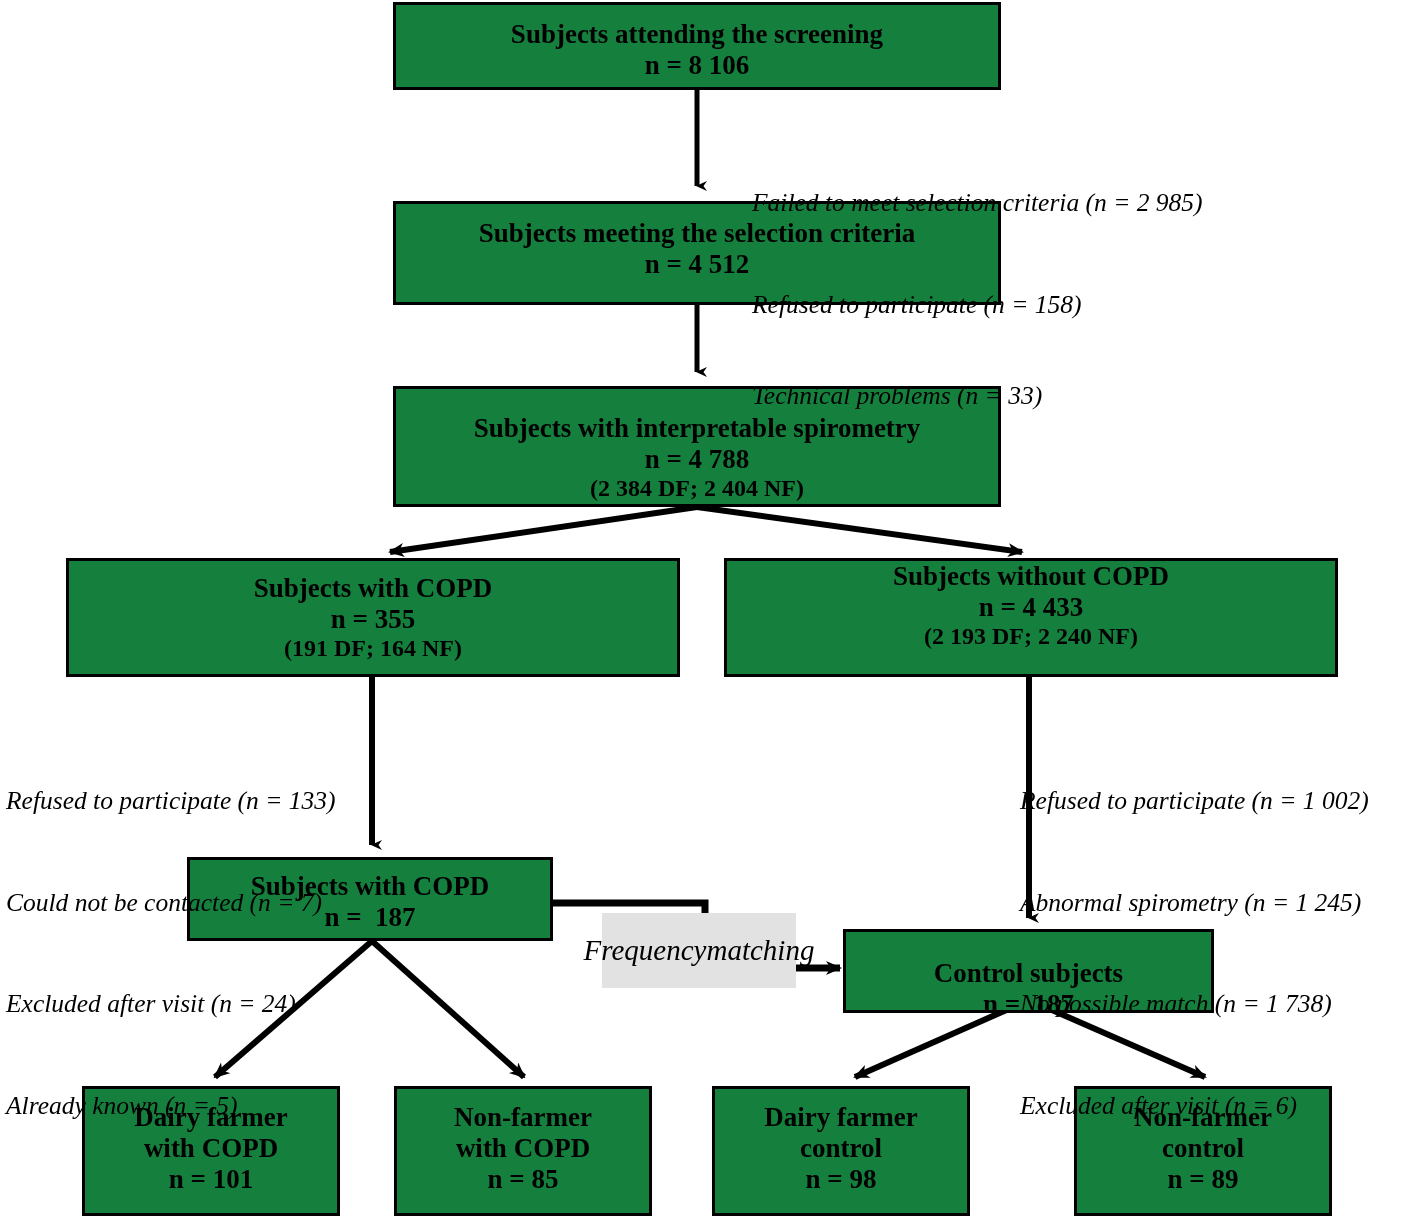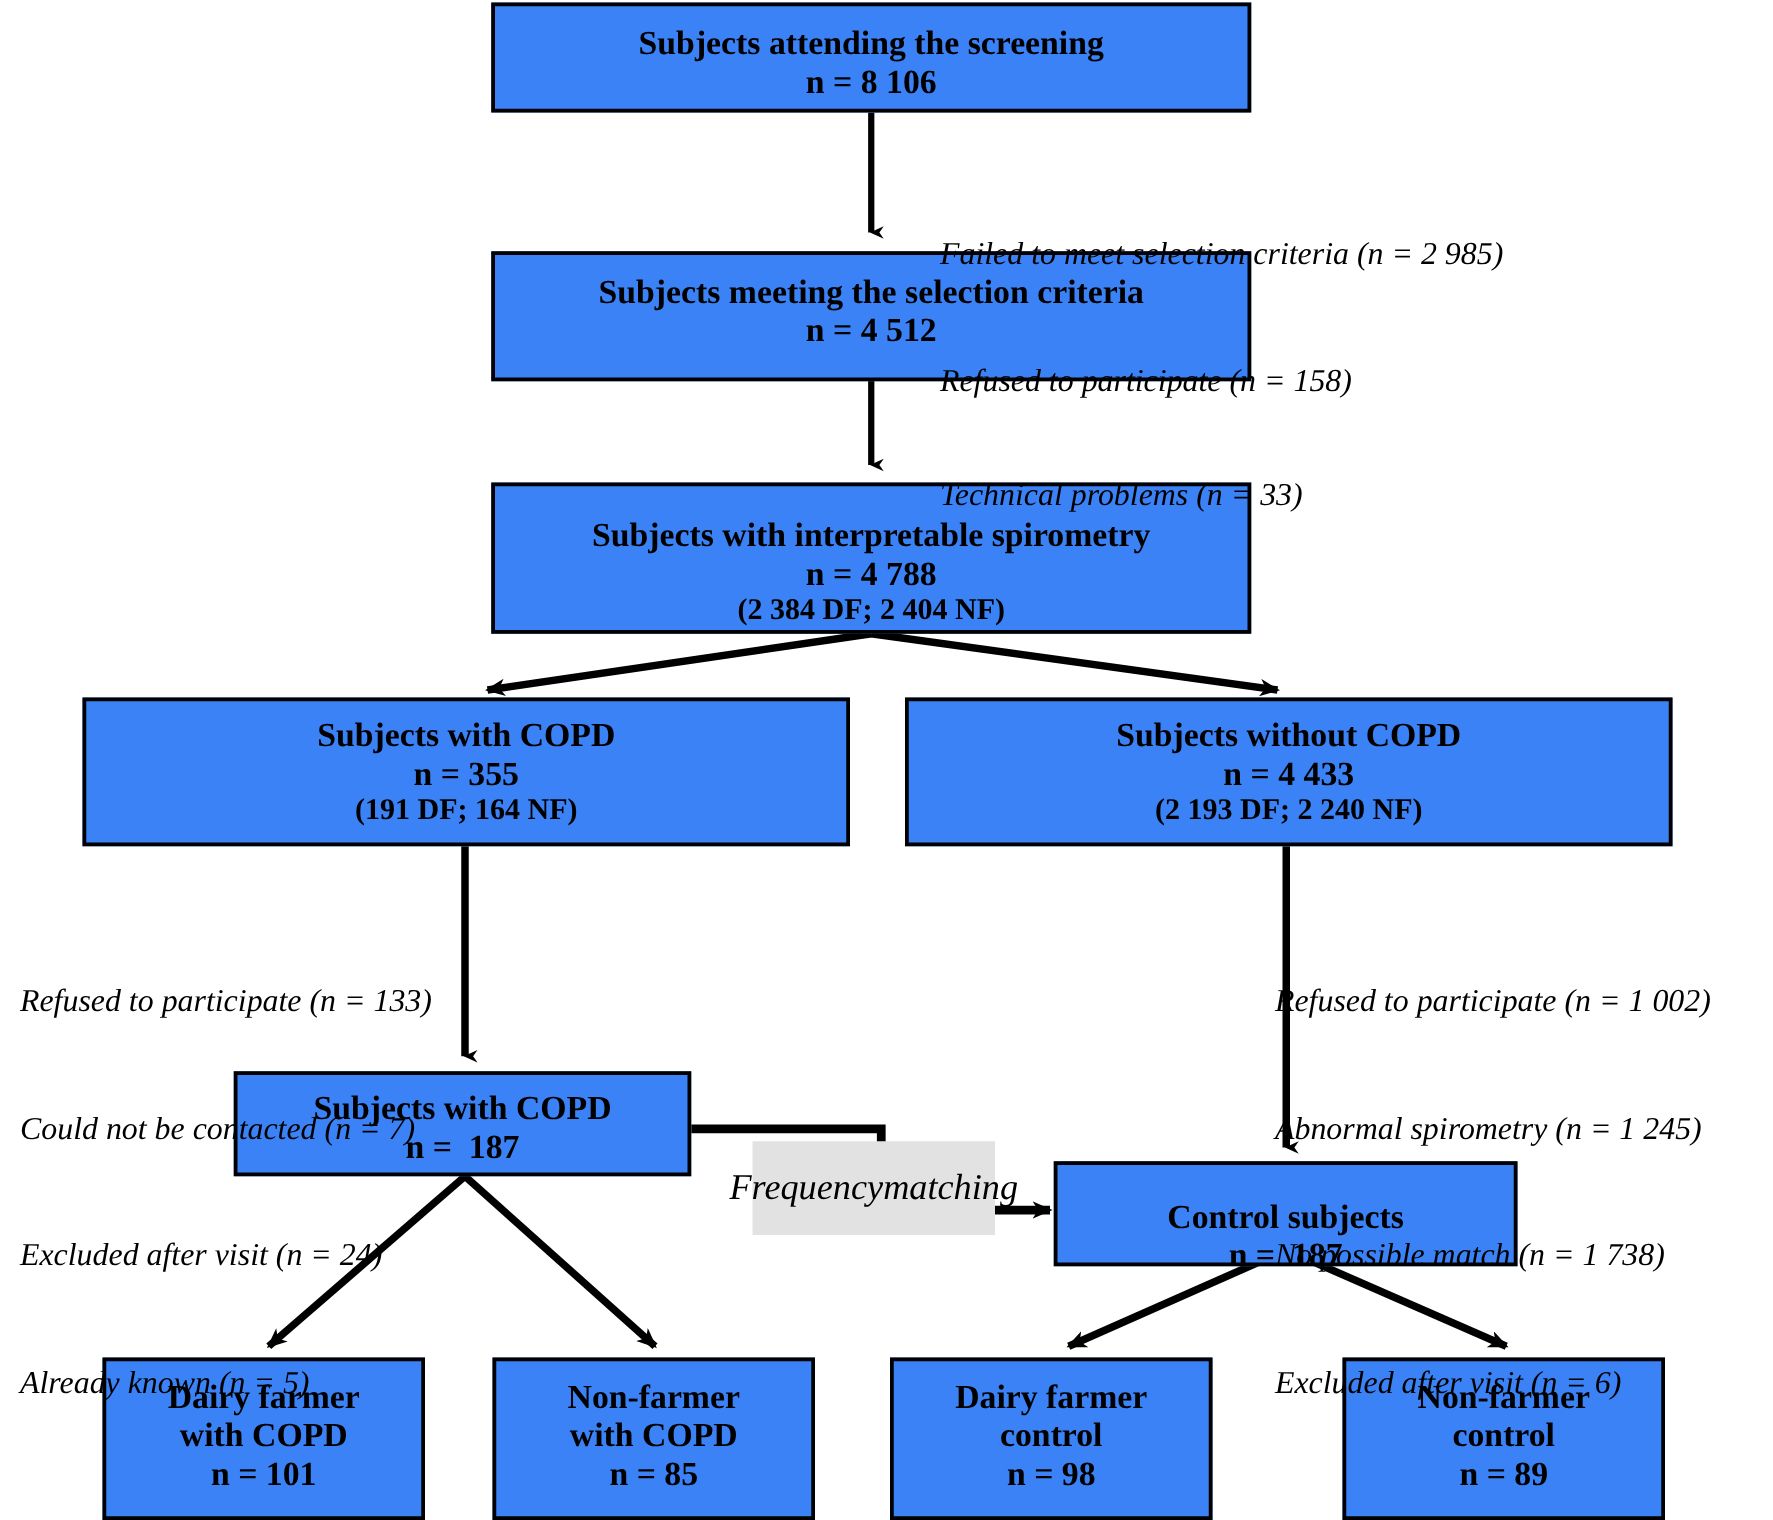--- a/index.html
+++ b/index.html
@@ -21,21 +21,21 @@
     top: 0;
     left: 0;
     width: 1418px;
     height: 1216px;
     pointer-events: none;
   }
   .node {
     position: absolute;
     box-sizing: border-box;
     border: 3px solid #000000;
-    background: #3b82f6;
+    background: #15803d;
     display: flex;
     flex-direction: column;
     align-items: center;
     text-align: center;
     font-weight: bold;
     color: #000000;
     line-height: 1.14;
   }
   .node .l1 {
     font-size: 27px;
@@ -127,21 +127,21 @@
     <div class="l2">n = 4 788</div>
     <div class="l3">(2 384 DF; 2 404 NF)</div>
   </div>
 
   <div class="node" style="left:66px; top:558px; width:614px; height:119px; padding-top:12px;">
     <div class="l1">Subjects with COPD</div>
     <div class="l2">n = 355</div>
     <div class="l3">(191 DF; 164 NF)</div>
   </div>
 
-  <div class="node" style="left:724px; top:558px; width:614px; height:119px; padding-top:12px;">
+  <div class="node" style="left:724px; top:558px; width:614px; height:119px; ">
     <div class="l1">Subjects without COPD</div>
     <div class="l2">n = 4 433</div>
     <div class="l3">(2 193 DF; 2 240 NF)</div>
   </div>
 
   <div class="node" style="left:187px; top:857px; width:366px; height:84px; padding-top:11px;">
     <div class="l1">Subjects with COPD</div>
     <div class="l2">n =  187</div>
   </div>
 
@@ -176,21 +176,21 @@
 
   <div class="annot" style="left:752px; top:118px;">
     <div>Failed to meet selection criteria (n = 2 985)</div>
     <div>Refused to participate (n = 158)</div>
   </div>
 
   <div class="annot" style="left:752px; top:311px;">
     <div>Technical problems (n = 33)</div>
   </div>
 
-  <div class="annot" style="left:16px; top:716px;">
+  <div class="annot" style="left:6px; top:716px;">
     <div>Refused to participate (n = 133)</div>
     <div>Could not be contacted (n = 7)</div>
     <div>Excluded after visit (n = 24)</div>
     <div>Already known (n = 5)</div>
   </div>
 
   <div class="annot" style="left:1020px; top:716px;">
     <div>Refused to participate (n = 1 002)</div>
     <div>Abnormal spirometry (n = 1 245)</div>
     <div>No possible match (n = 1 738)</div>

